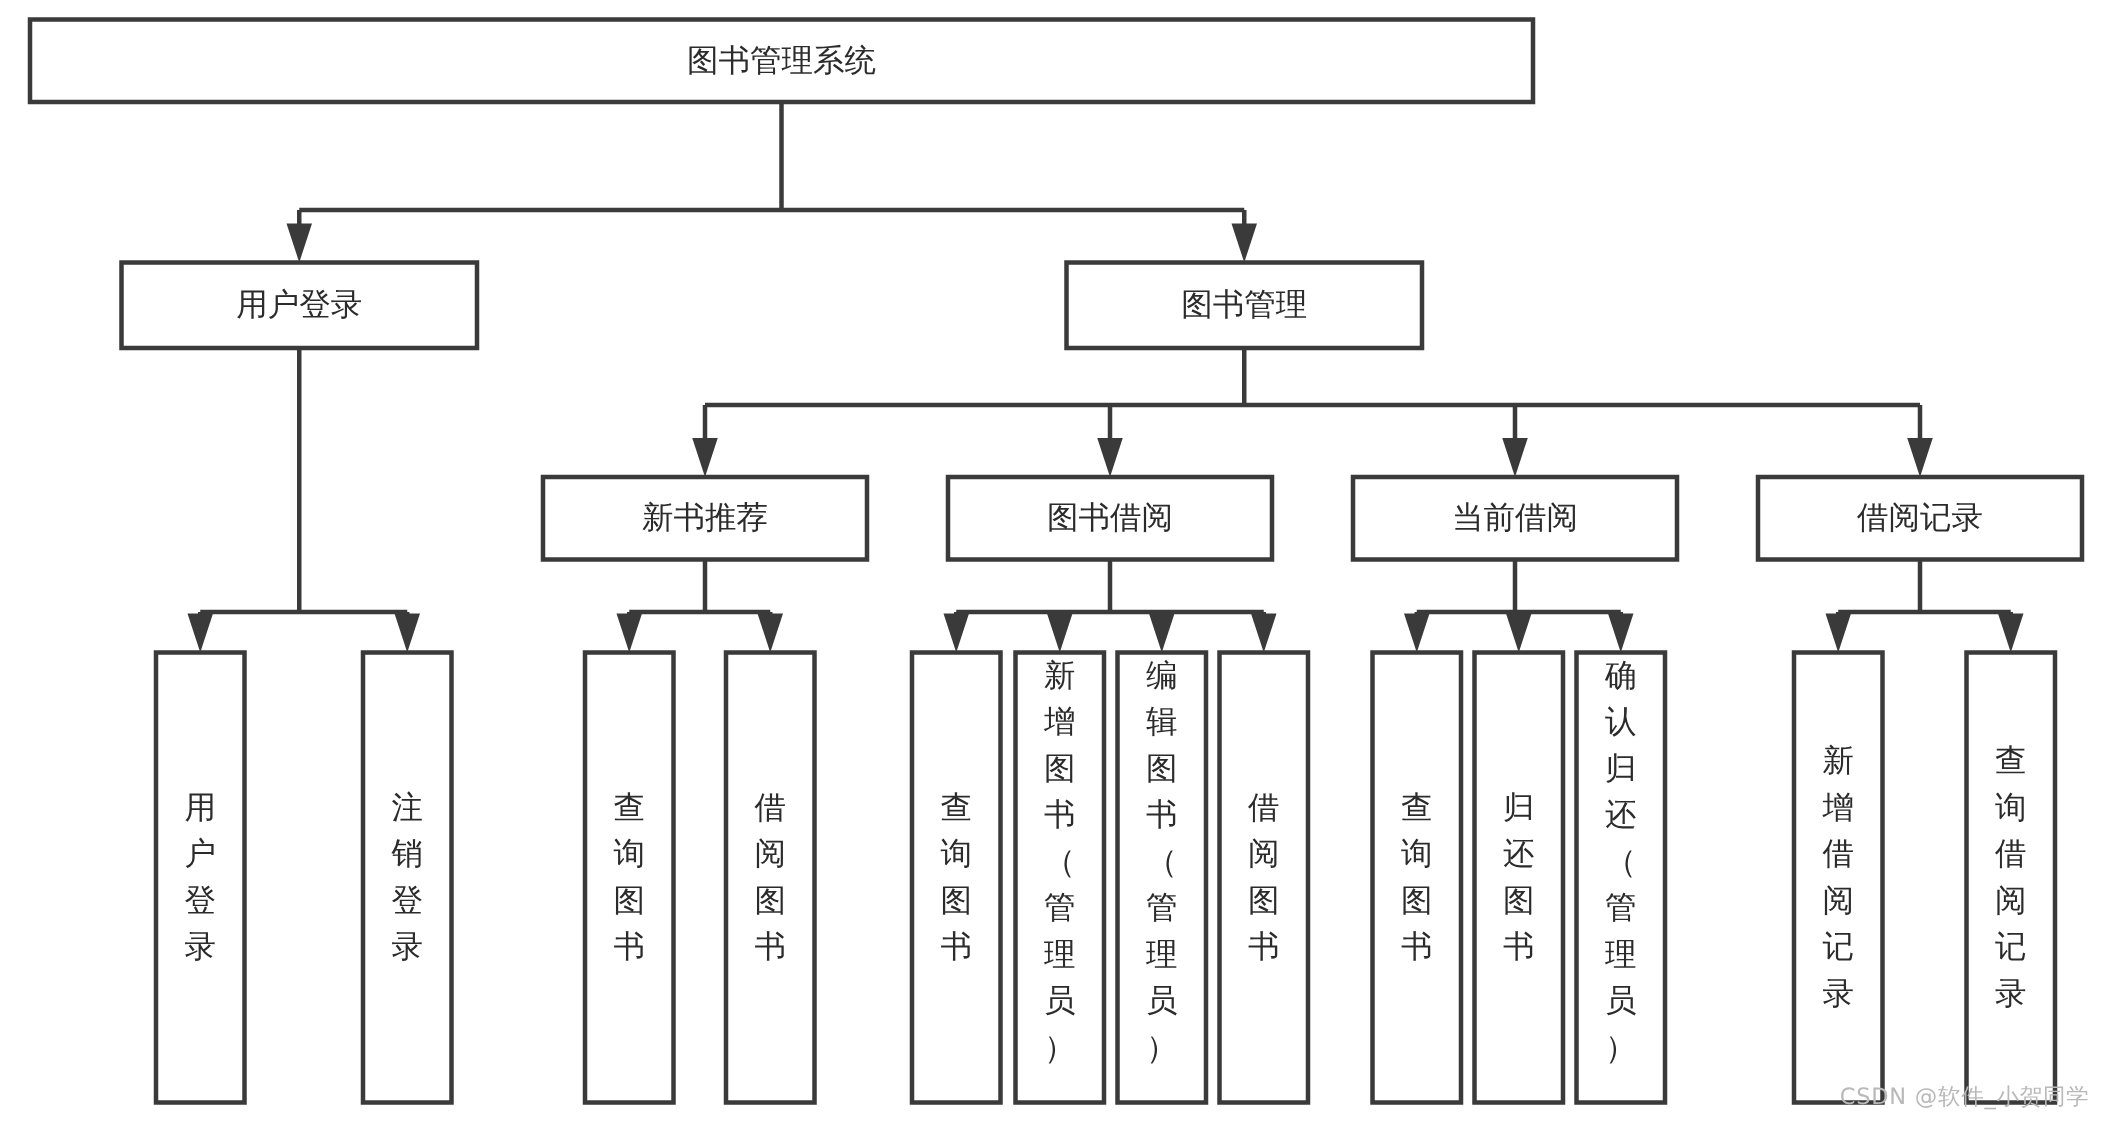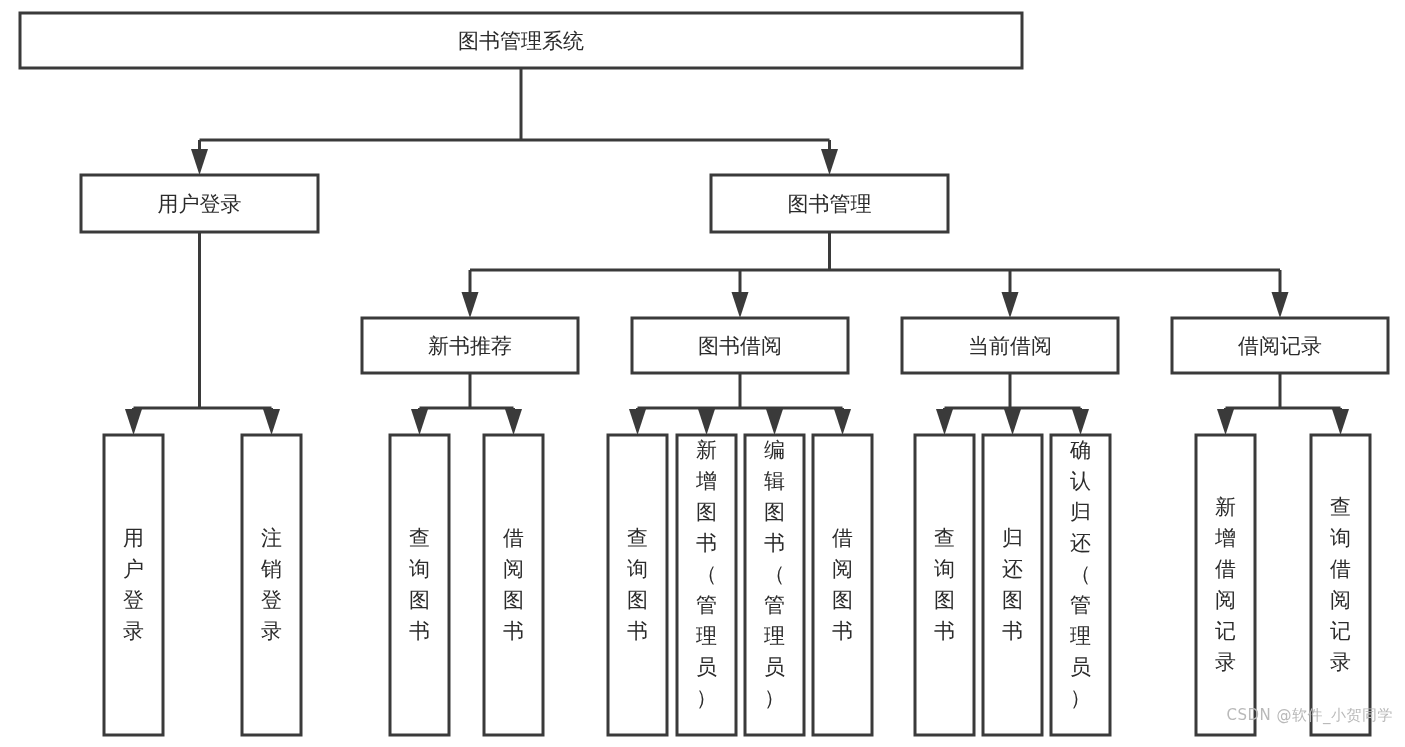--- a/index.html
+++ b/index.html
@@ -53,21 +53,21 @@
   }
   .node-label-vertical {
     fill: #2b2b2b;
     font-family: "DejaVu Sans", "Liberation Sans", sans-serif;
     font-size: 21px;
     text-anchor: middle;
   }
   .watermark-text {
     position: absolute;
     right: 12px;
-    bottom: 22px;
+    bottom: 6px;
     font-family: "DejaVu Sans", "Liberation Sans", sans-serif;
     font-size: 15px;
     color: #b9b9b9;
     letter-spacing: 0.5px;
     white-space: nowrap;
     user-select: none;
   }
 </style>
 </head>
 <body>

